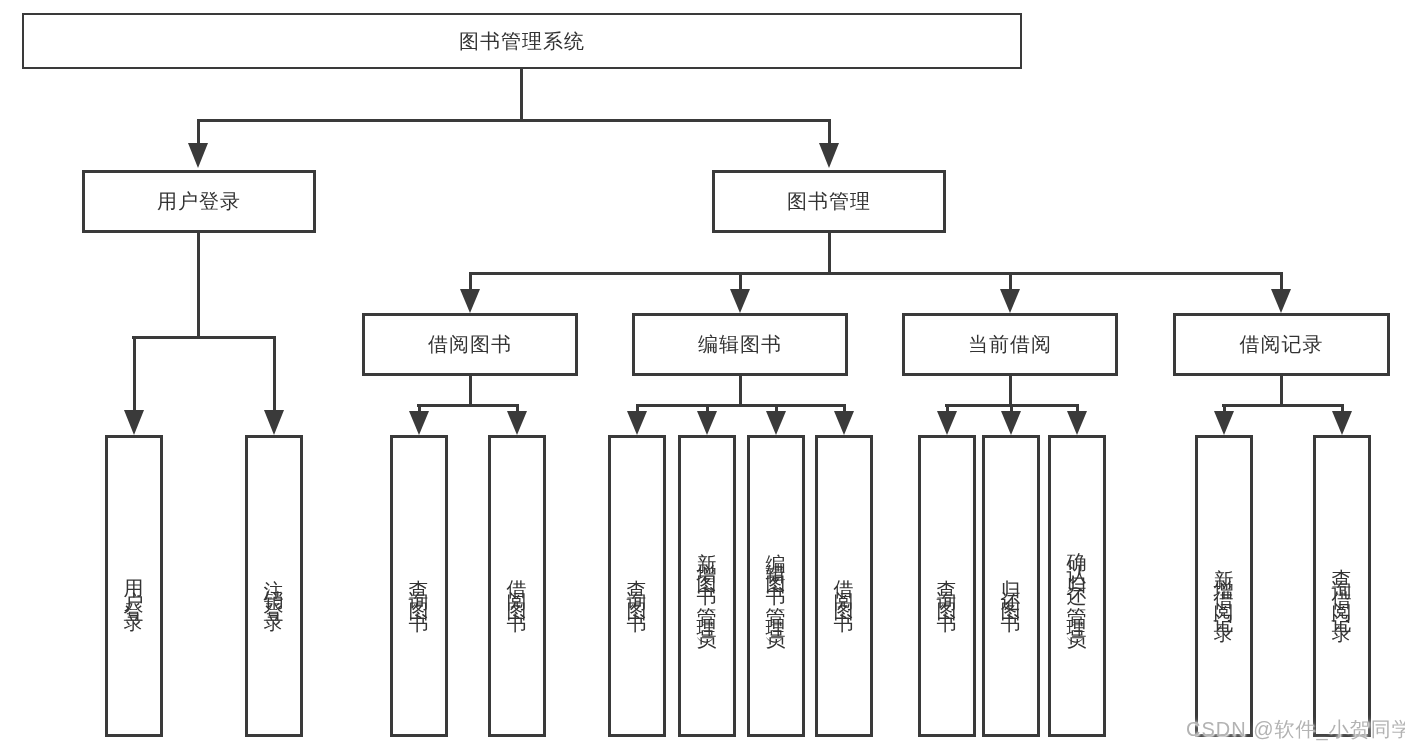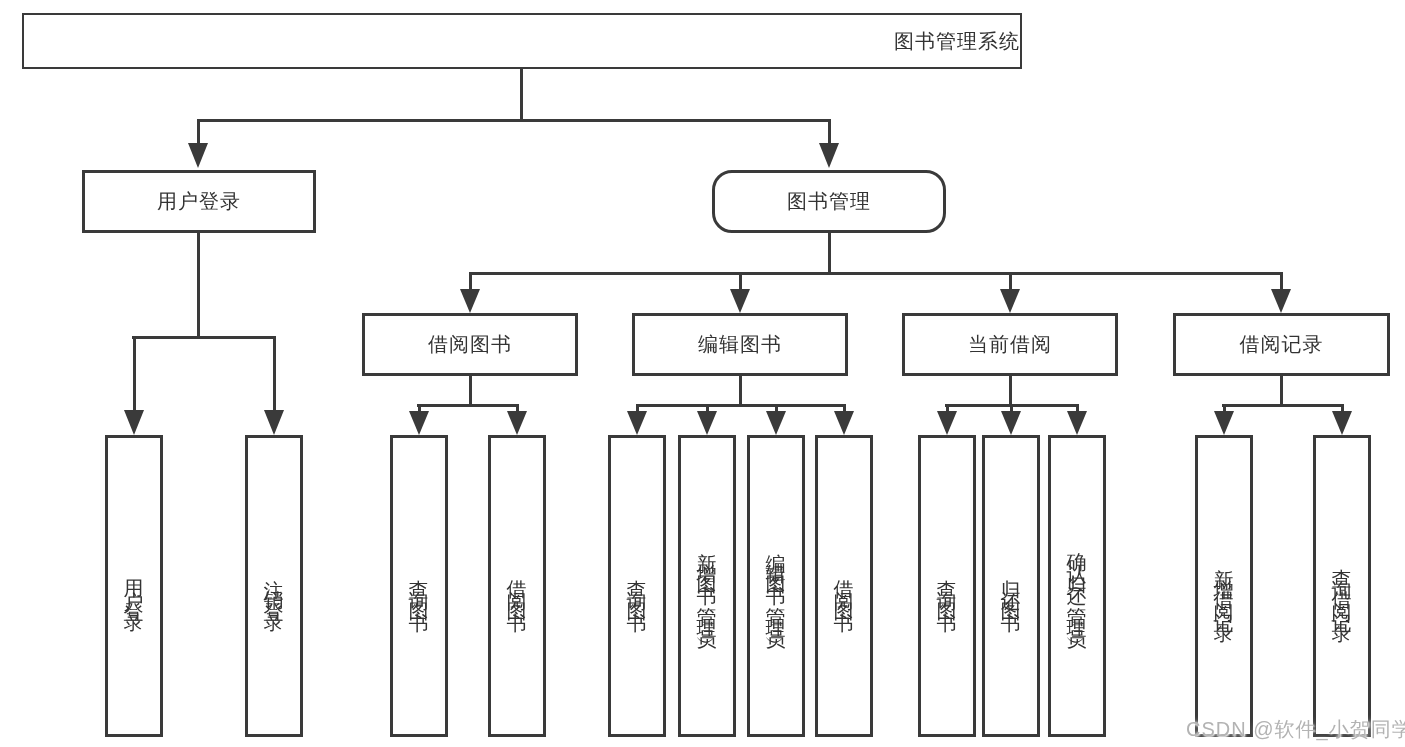--- a/index.html
+++ b/index.html
@@ -35,35 +35,35 @@
     position:absolute;left:1186px;top:716px;z-index:5;
     font-size:20px;color:#b3b3b3;letter-spacing:1px;white-space:nowrap;
     text-shadow:0 0 3px #ffffff,0 0 6px #ffffff,1px 1px 2px #ffffff;
   }
 </style>
 </head>
 <body>
 
 <div id="canvas">
 
-  <div class="node root" style="left:22px;top:13px;width:1000px;height:56px;justify-content:flex-end;">
+  <div class="node root" style="left:22px;top:13px;width:1000px;height:56px;">
     <span>图书管理系统</span>
   </div>
 
   <i class="vl" style="left:520px;top:67px;height:52px;"></i>
   <i class="hl" style="left:197px;top:119px;width:634px;"></i>
   <i class="vl" style="left:197px;top:119px;height:27px;"></i>
   <i class="tri" style="left:188px;top:143px;"></i>
   <i class="vl" style="left:828px;top:119px;height:27px;"></i>
   <i class="tri" style="left:819px;top:143px;"></i>
 
   <div class="node" style="left:82px;top:170px;width:234px;height:63px;">
     <span>用户登录</span>
   </div>
-  <div class="node" style="left:712px;top:170px;width:234px;height:63px;border-radius:20px;">
+  <div class="node" style="left:712px;top:170px;width:234px;height:63px;">
     <span>图书管理</span>
   </div>
 
   <i class="vl" style="left:197px;top:232px;height:105px;"></i>
   <i class="hl" style="left:132px;top:336px;width:144px;"></i>
   <i class="vl" style="left:133px;top:336px;height:78px;"></i>
   <i class="tri" style="left:124px;top:410px;"></i>
   <i class="vl" style="left:273px;top:336px;height:78px;"></i>
   <i class="tri" style="left:264px;top:410px;"></i>
 

